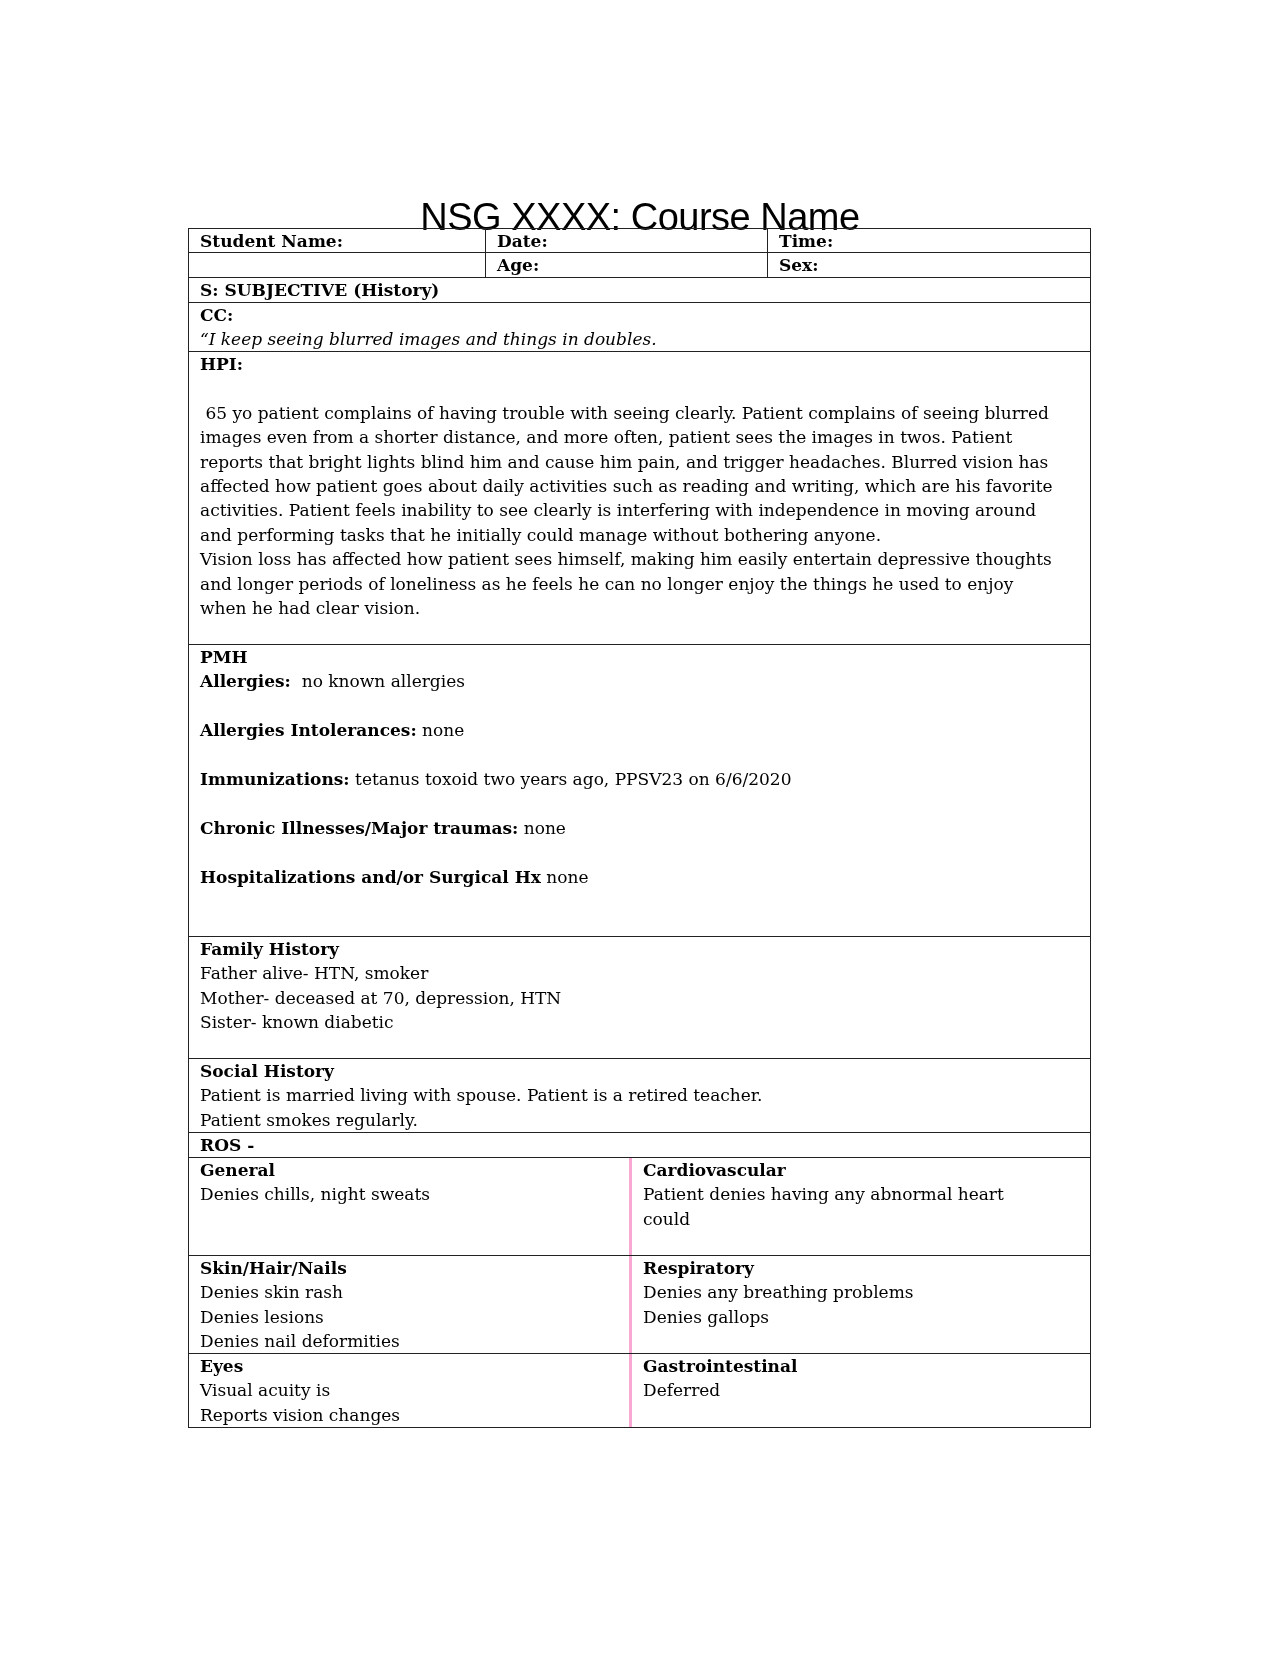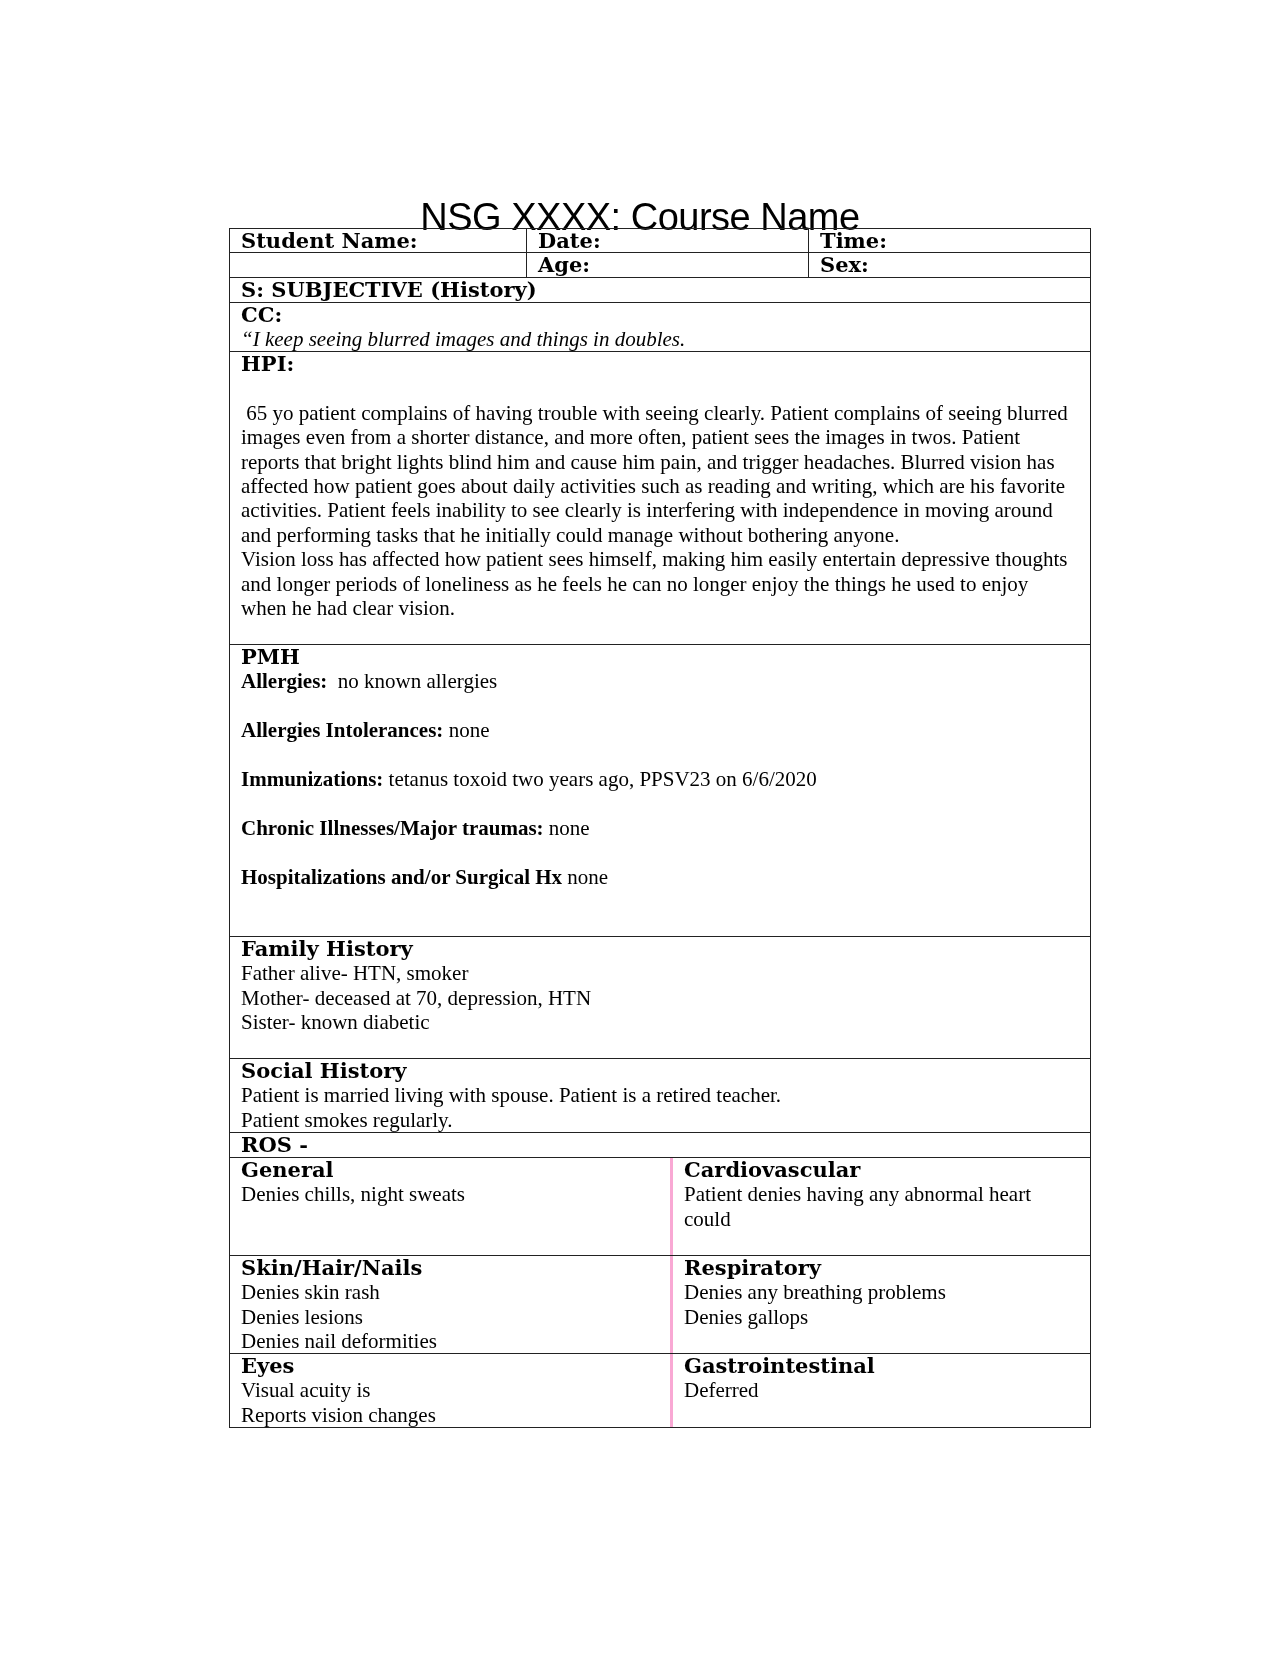--- a/index.html
+++ b/index.html
@@ -1,31 +1,31 @@
 <!DOCTYPE html>
 <html><head>
   <meta charset="utf-8">
   <style>
     html, body { margin: 0; padding: 0; background: #ffffff; }
     body { width: 1280px; height: 1656px; position: relative; font-family: "DejaVu Serif", serif; color: #000; }
     .title { position: absolute; top: 148px; left: 0; width: 1280px; text-align: center; font-family: Liberation Sans, sans-serif; font-size: 38px; letter-spacing: -0.5px; margin-top: 48px; }
     .form { position: absolute; left: 188px; top: 228px; width: 903px; }
-    .row { border: 1px solid #222; border-top: none; box-sizing: border-box; position: relative; font-size: 21px; line-height: 24.4px; margin-left: 41px; }
+    .row { border: 1px solid #222; border-top: none; box-sizing: border-box; position: relative; font-size: 17px; line-height: 24.4px; }
     .row.first { border-top: 1px solid #222; }
     .pad { padding: 0 11px; }
     .b { font-weight: bold; }
     .i { font-style: italic; }
     .cols { display: flex; }
     .cols > div { box-sizing: border-box; padding: 0 11px; }
     .c1 { width: 297px; border-right: 1px solid #222; }
     .c2 { width: 282px; border-right: 1px solid #222; }
     .c3 { flex: 1; }
     .h1 { width: 443px; border-right: 3px solid #f9a8d4; }
     .h2 { flex: 1; }
-    .line { white-space: nowrap; font-family: Liberation Serif, serif; }
+    .line { white-space: nowrap; }
     .gap { height: 24.4px; }
   </style>
 </head>
 <body>
 
 <div class="title">NSG XXXX: Course Name</div>
 
 <div class="form">
 
   <div class="row first cols" style="height:25px">

